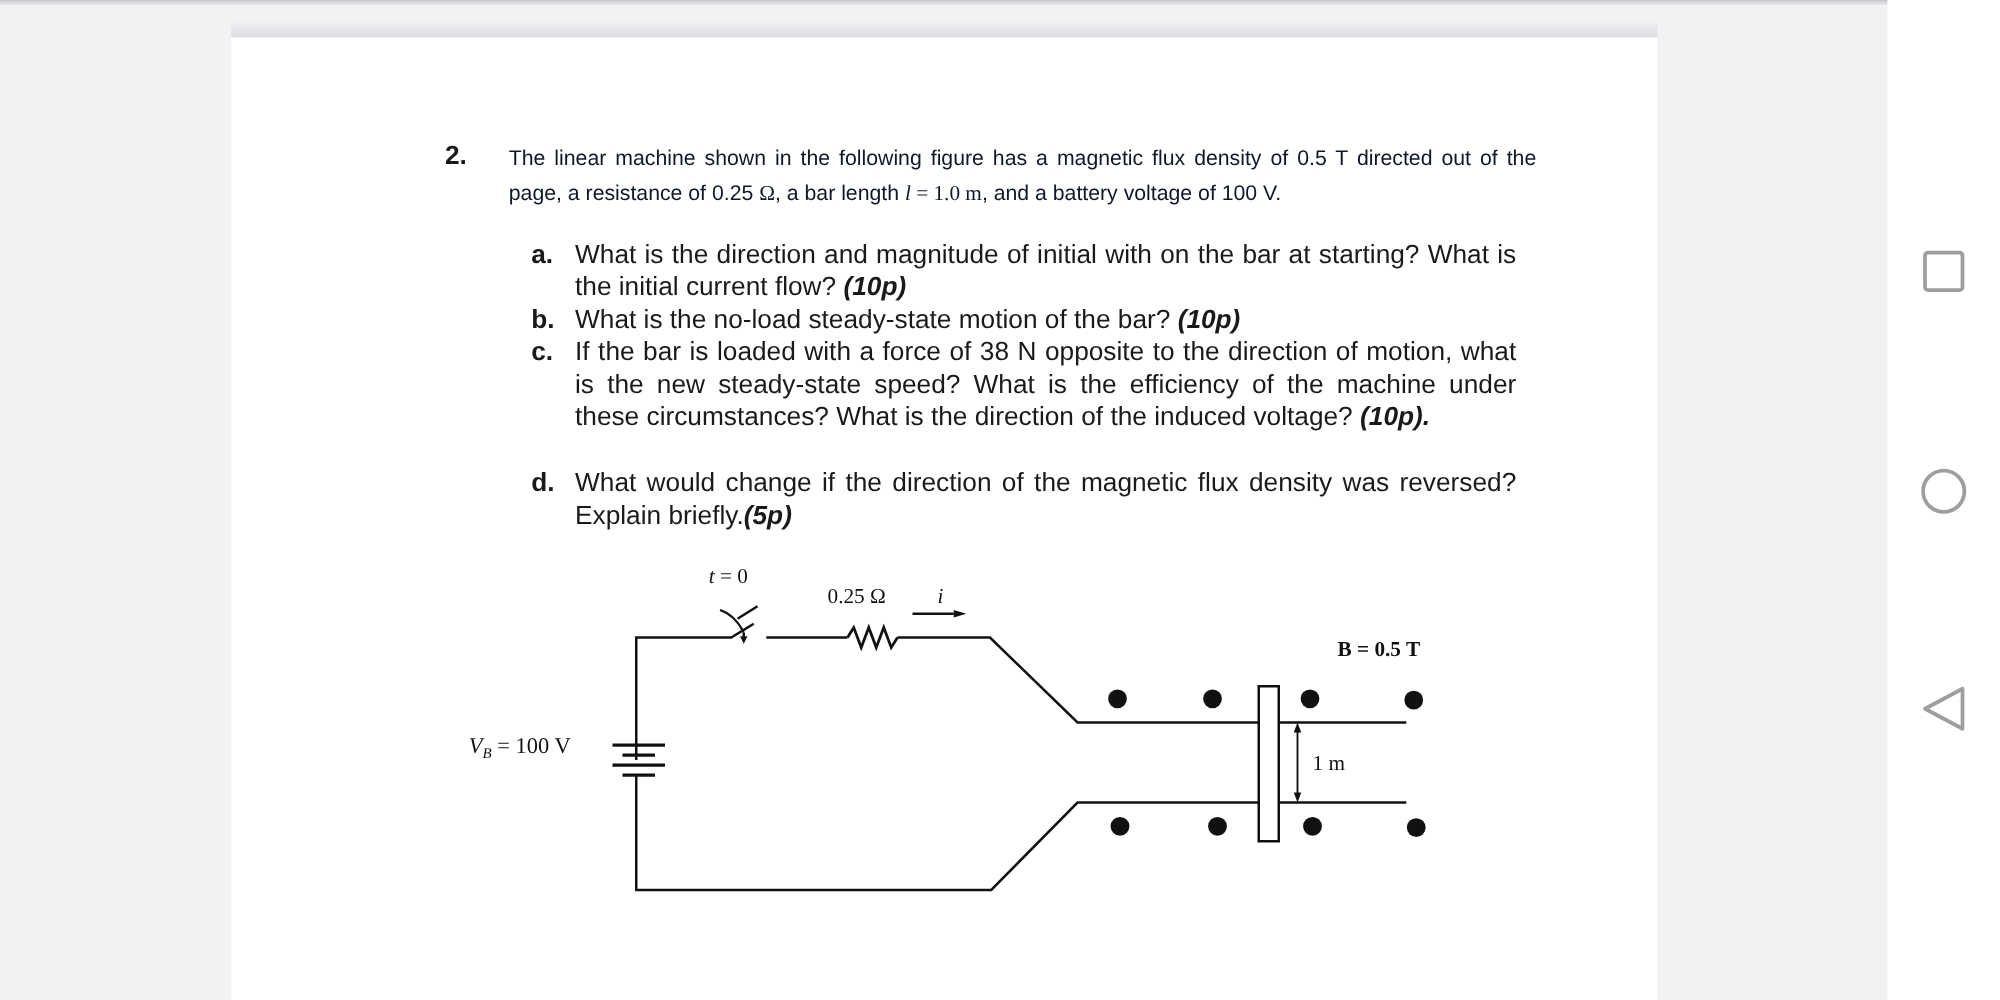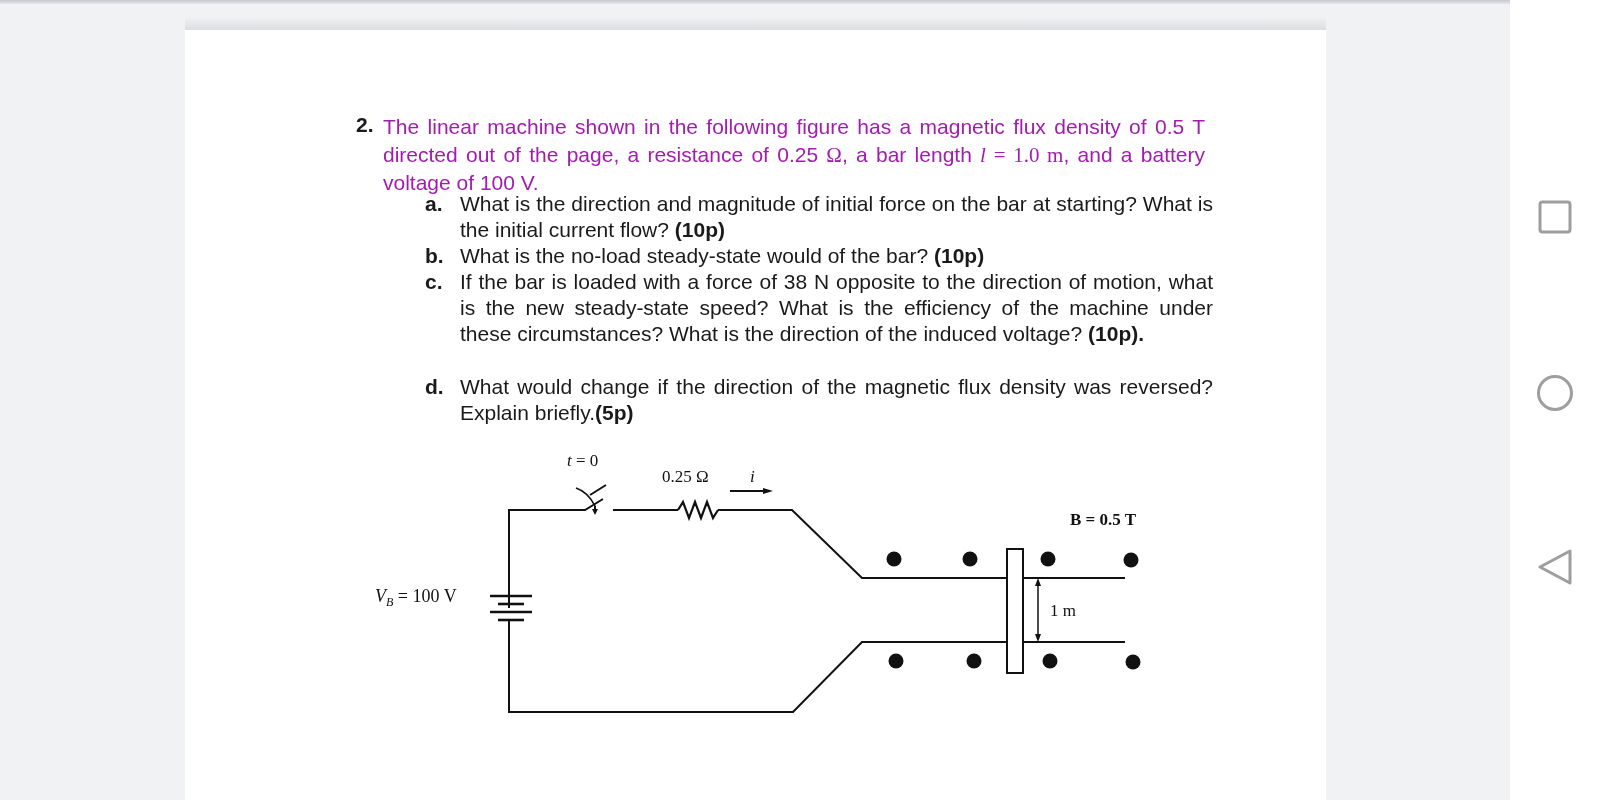--- a/index.html
+++ b/index.html
@@ -22,49 +22,49 @@
     background: #ffffff;
   }
   .navbar {
     position: absolute; left: 1510px; top: 0; width: 90px; height: 800px; background: #ffffff;
   }
   .nav-btn { position: absolute; left: 18px; width: 54px; height: 54px; cursor: pointer; }
   .nav-btn svg { width: 54px; height: 54px; }
 
   .q-num { position: absolute; left: 171px; top: 83px; font-weight: bold; font-size: 21px; color: #1a1a1a; }
   .q-text {
-    position: absolute; left: 198px; top: 83px; width: 822px;
-    font-size: 21px; line-height: 27.5px; color: #a21caf; text-align: justify;
+    position: absolute; left: 222px; top: 83px; width: 822px;
+    font-size: 17px; line-height: 27.5px; color: #0f172a; text-align: justify;
   }
   .serif { font-family: "Liberation Serif", serif; }
   .ital { font-style: italic; }
   .subq { position: absolute; left: 240px; width: 788px; font-size: 21px; line-height: 26.2px; color: #1a1a1a; }
   .subq .lbl { position: absolute; left: 0; top: 0; font-weight: bold; }
   .subq .txt { margin-left: 35px; text-align: justify; display: block; }
-  .subq b { font-weight: bold; }
+  .subq b { font-weight: bold; font-style: italic; }
   .figure { position: absolute; left: 0; top: 0; width: 1141px; height: 770px; pointer-events: none; }
 </style>
 </head>
 <body>
 
 <div class="viewer"></div>
 <div class="top-shade"></div>
 <div class="page-topbar"></div>
 
 <div class="page">
   <span class="q-num">2.</span>
   <div class="q-text"><span>The linear machine shown in the following figure has a magnetic flux density of 0.5 T directed out of the page, a resistance of 0.25 </span><span class="serif">Ω</span><span>, a bar length </span><span class="serif ital">l</span><span class="serif"> = 1.0 m</span><span>, and a battery voltage of 100 V.</span></div>
 
   <div class="subq" style="top:161px">
     <span class="lbl">a.</span>
-    <span class="txt"><span>What is the direction and magnitude of initial force on the bar at starting? What is the initial current flow?</span> <b>(10p)</b></span>
+    <span class="txt"><span>What is the direction and magnitude of initial with on the bar at starting? What is the initial current flow?</span> <b>(10p)</b></span>
   </div>
   <div class="subq" style="top:213px">
     <span class="lbl">b.</span>
-    <span class="txt"><span>What is the no-load steady-state would of the bar?</span> <b>(10p)</b></span>
+    <span class="txt"><span>What is the no-load steady-state motion of the bar?</span> <b>(10p)</b></span>
   </div>
   <div class="subq" style="top:239px">
     <span class="lbl">c.</span>
     <span class="txt"><span>If the bar is loaded with a force of 38 N opposite to the direction of motion, what is the new steady-state speed? What is the efficiency of the machine under these circumstances? What is the direction of the induced voltage?</span> <b>(10p).</b></span>
   </div>
   <div class="subq" style="top:344px">
     <span class="lbl">d.</span>
     <span class="txt"><span>What would change if the direction of the magnetic flux density was reversed? Explain briefly.</span><b>(5p)</b></span>
   </div>
 

